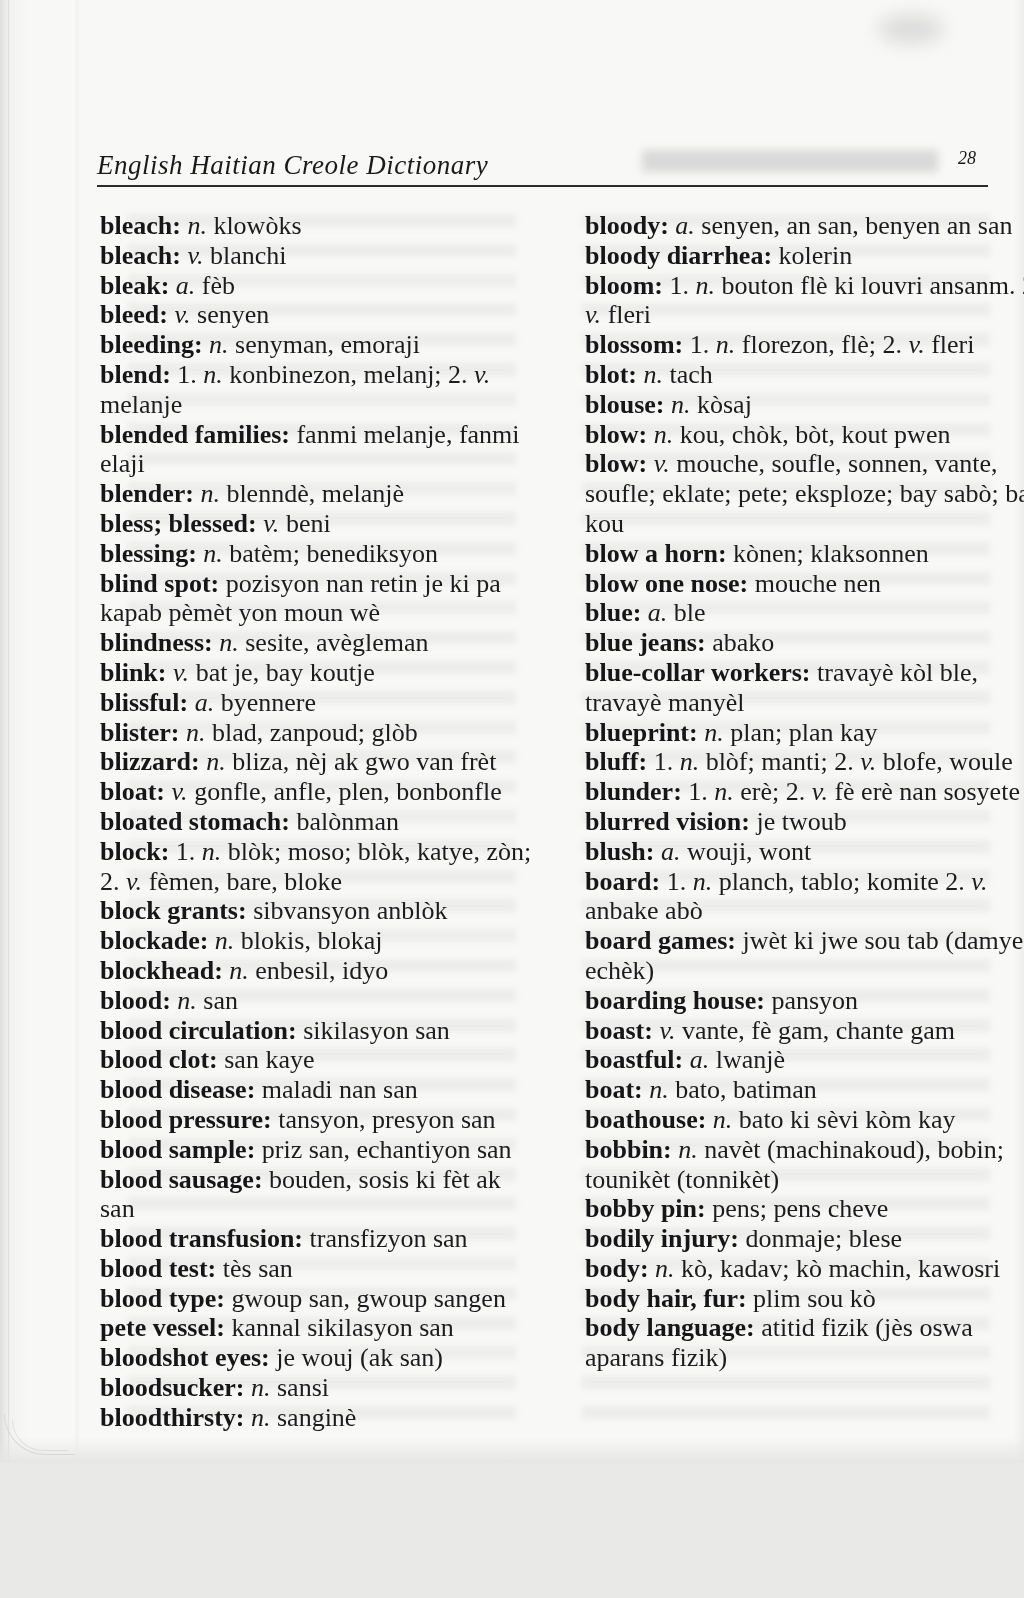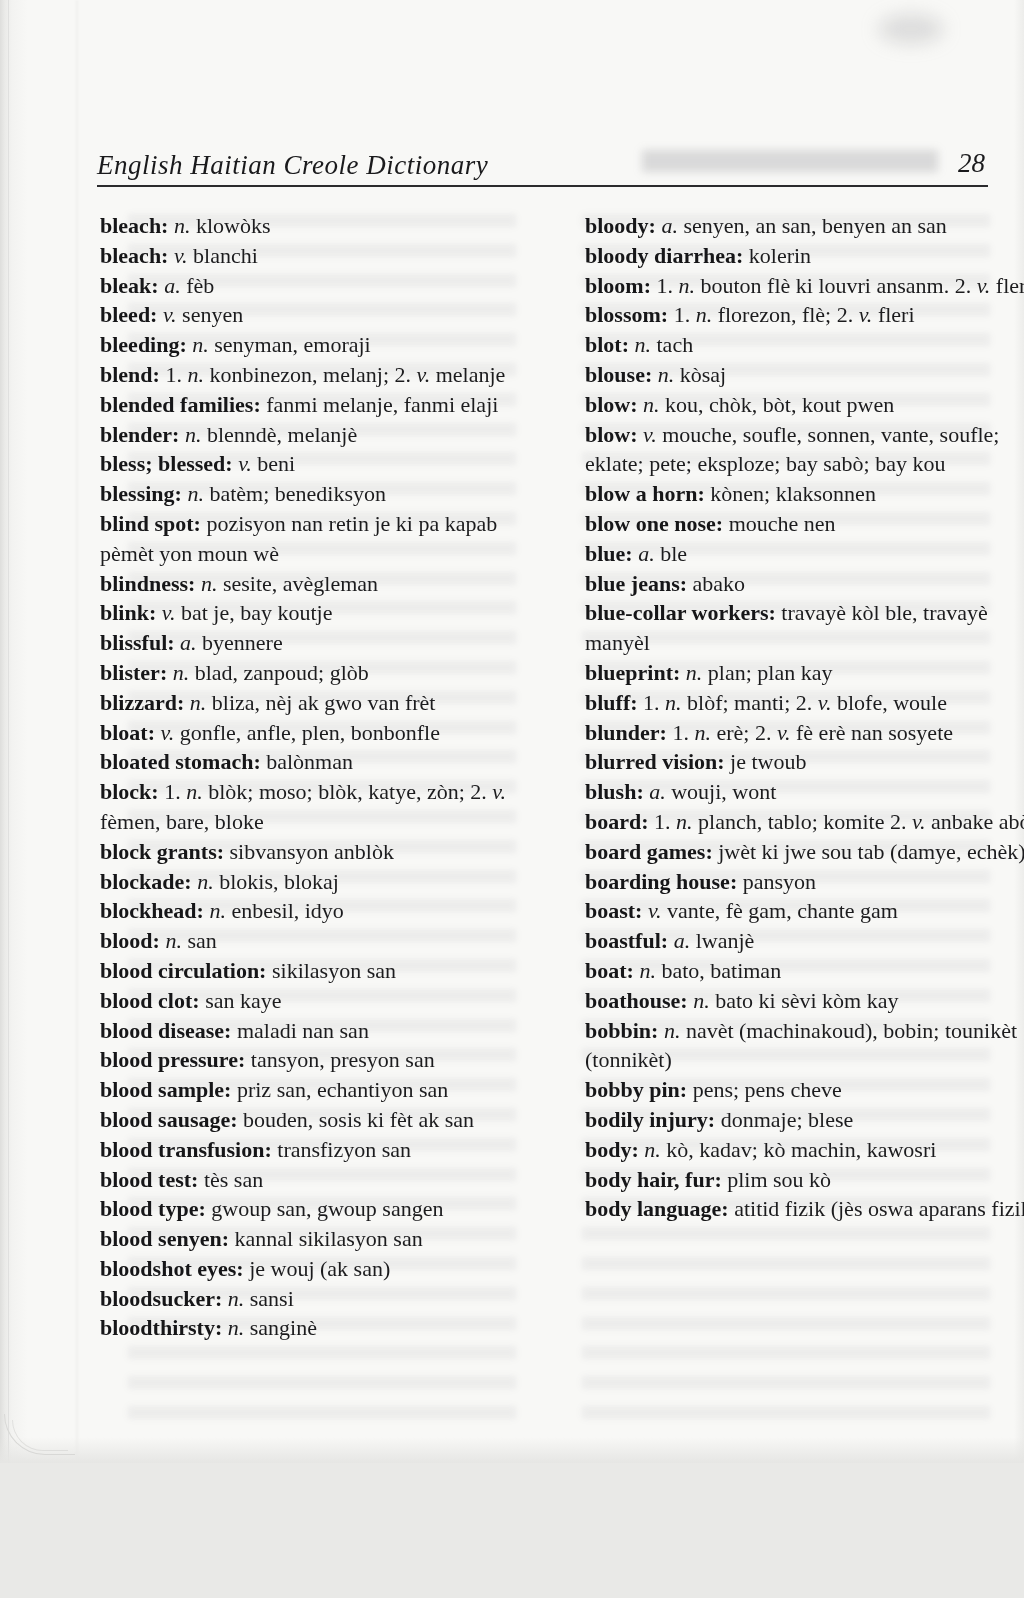--- a/index.html
+++ b/index.html
@@ -64,31 +64,31 @@
     background: rgba(110,110,120,0.22); filter: blur(4px); pointer-events: none;
   }
   
   .runhead {
     position: absolute; top: 150px; left: 97px;
     font-style: italic; font-size: 27px; letter-spacing: 0.5px;
     color: #1a1a1c;
   }
   .pagenum {
     position: absolute; top: 148px; left: 958px; width: 50px;
-    font-style: italic; font-size: 27px; text-align: left;
+    font-style: italic; font-size: 18px; text-align: left;
     color: #1a1a1c;
   }
   .rule {
     position: absolute; top: 185px; left: 97px; width: 891px; height: 2px;
     background: #2b2b2d;
   }
   
   .col {
     position: absolute; top: 211px;
-    font-size: 22px; line-height: 29.8px;
+    font-size: 26px; line-height: 29.8px;
     text-align: left;
   }
   .col-left  { left: 100px; width: 436px; }
   .col-right { left: 585px; width: 464px; }
   .entry { margin: 0; padding: 0; }
   .entry b { font-weight: bold; color: #161618; }
   .entry i { font-style: italic; }
 </style>
 </head>
 <body>
@@ -138,21 +138,21 @@
       <p class="entry"><b>blood:</b> <i>n.</i> san</p>
       <p class="entry"><b>blood circulation:</b> sikilasyon san</p>
       <p class="entry"><b>blood clot:</b> san kaye</p>
       <p class="entry"><b>blood disease:</b> maladi nan san</p>
       <p class="entry"><b>blood pressure:</b> tansyon, presyon san</p>
       <p class="entry"><b>blood sample:</b> priz san, echantiyon san</p>
       <p class="entry"><b>blood sausage:</b> bouden, sosis ki fèt ak san</p>
       <p class="entry"><b>blood transfusion:</b> transfizyon san</p>
       <p class="entry"><b>blood test:</b> tès san</p>
       <p class="entry"><b>blood type:</b> gwoup san, gwoup sangen</p>
-      <p class="entry"><b>blood senyen:</b> kannal sikilasyon san</p>
+      <p class="entry"><b>pete vessel:</b> kannal sikilasyon san</p>
       <p class="entry"><b>bloodshot eyes:</b> je wouj (ak san)</p>
       <p class="entry"><b>bloodsucker:</b> <i>n.</i> sansi</p>
       <p class="entry"><b>bloodthirsty:</b> <i>n.</i> sanginè</p>
     </div>
   <div class="col col-right" id="col-right">
       <p class="entry"><b>bloody:</b> <i>a.</i> senyen, an san, benyen an san</p>
       <p class="entry"><b>bloody diarrhea:</b> kolerin</p>
       <p class="entry"><b>bloom:</b> 1. <i>n.</i> bouton flè ki louvri ansanm. 2. <i>v.</i> fleri</p>
       <p class="entry"><b>blossom:</b> 1. <i>n.</i> florezon, flè; 2. <i>v.</i> fleri</p>
       <p class="entry"><b>blot:</b> <i>n.</i> tach</p>

